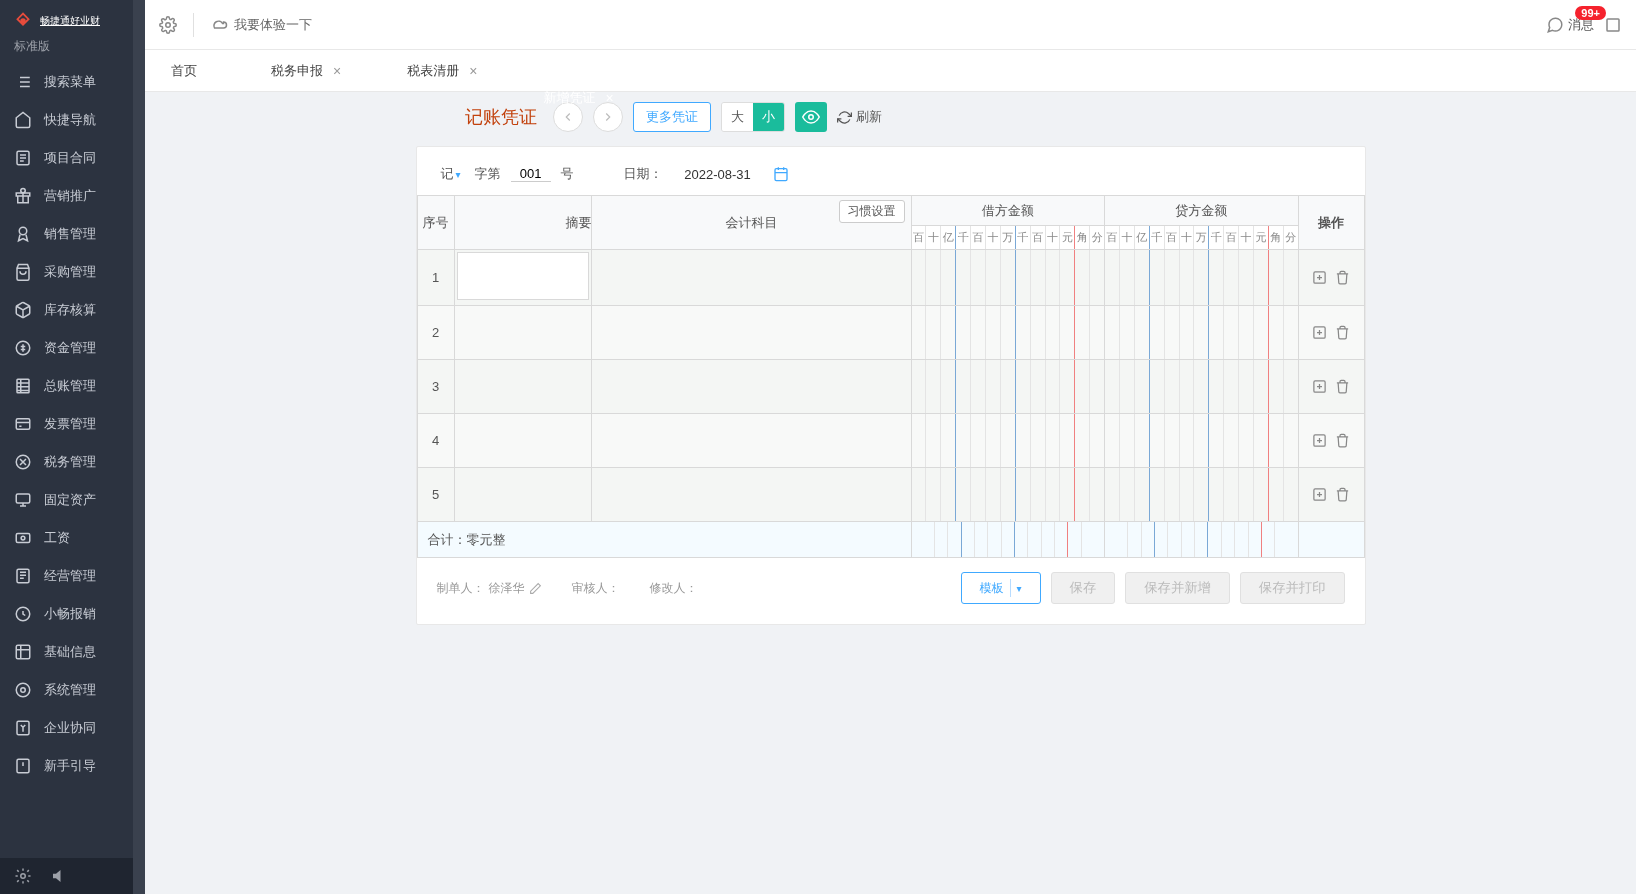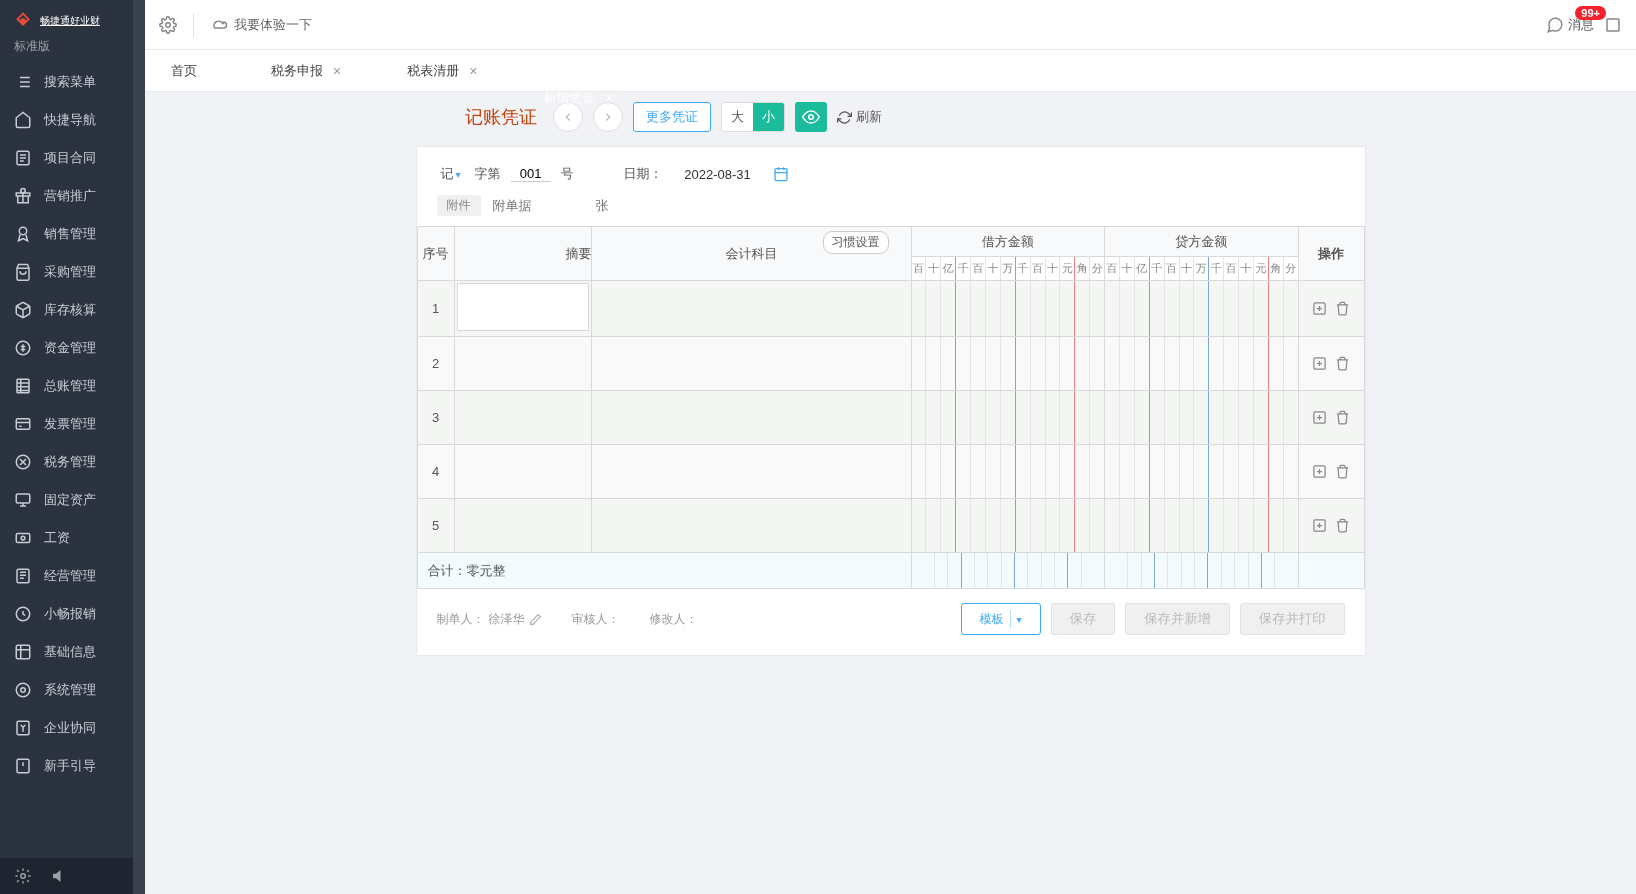--- a/index.html
+++ b/index.html
@@ -402,35 +402,29 @@
           <span style="width:30px"></span>
           <span>日期：</span>
           <input class="v-date" value="2022-08-31" style="">
           <span class="cal-icon">
               <svg viewBox="0 0 24 24" width="16" height="16" fill="none" stroke="currentColor" stroke-width="2">
                 <rect x="3" y="4" width="18" height="18" rx="2"></rect>
                 <path d="M16 2v4M8 2v4M3 10h18"></path>
               </svg>
             </span>
         </div>
-        <div class="voucher-sub">
-          <span class="pill">附件</span>
-          <span>附单据</span>
-          <span style="width:40px"></span>
-          <span>张</span>
-        </div>
 
         <table class="vt">
           <thead>
             <tr>
               <th class="col-idx" rowspan="2">序号</th>
               <th class="col-summary" rowspan="2">摘要</th>
               <th class="col-subject" rowspan="2" style="position:relative">
                 <span>会计科目</span>
-                <button style="position:absolute;right:22px;top:4px;border:1px solid #ccc;border-radius:9px;padding:2px 8px;font-size:12px;background:#fff;cursor:pointer;color:#555">习惯设置</button>
+                <button style="position:absolute;right:6px;top:4px;border:1px solid #ccc;border-radius:3px;padding:2px 8px;font-size:12px;background:#fff;cursor:pointer;color:#555">习惯设置</button>
               </th>
               <th class="col-amount">借方金额</th>
               <th class="col-amount">贷方金额</th>
               <th class="col-op" rowspan="2">操作</th>
             </tr>
             <tr class="digit-row">
               <td>
                   <div class="digit-grid" id="debit-digits">
                     <span>百</span>
                     <span>十</span>

